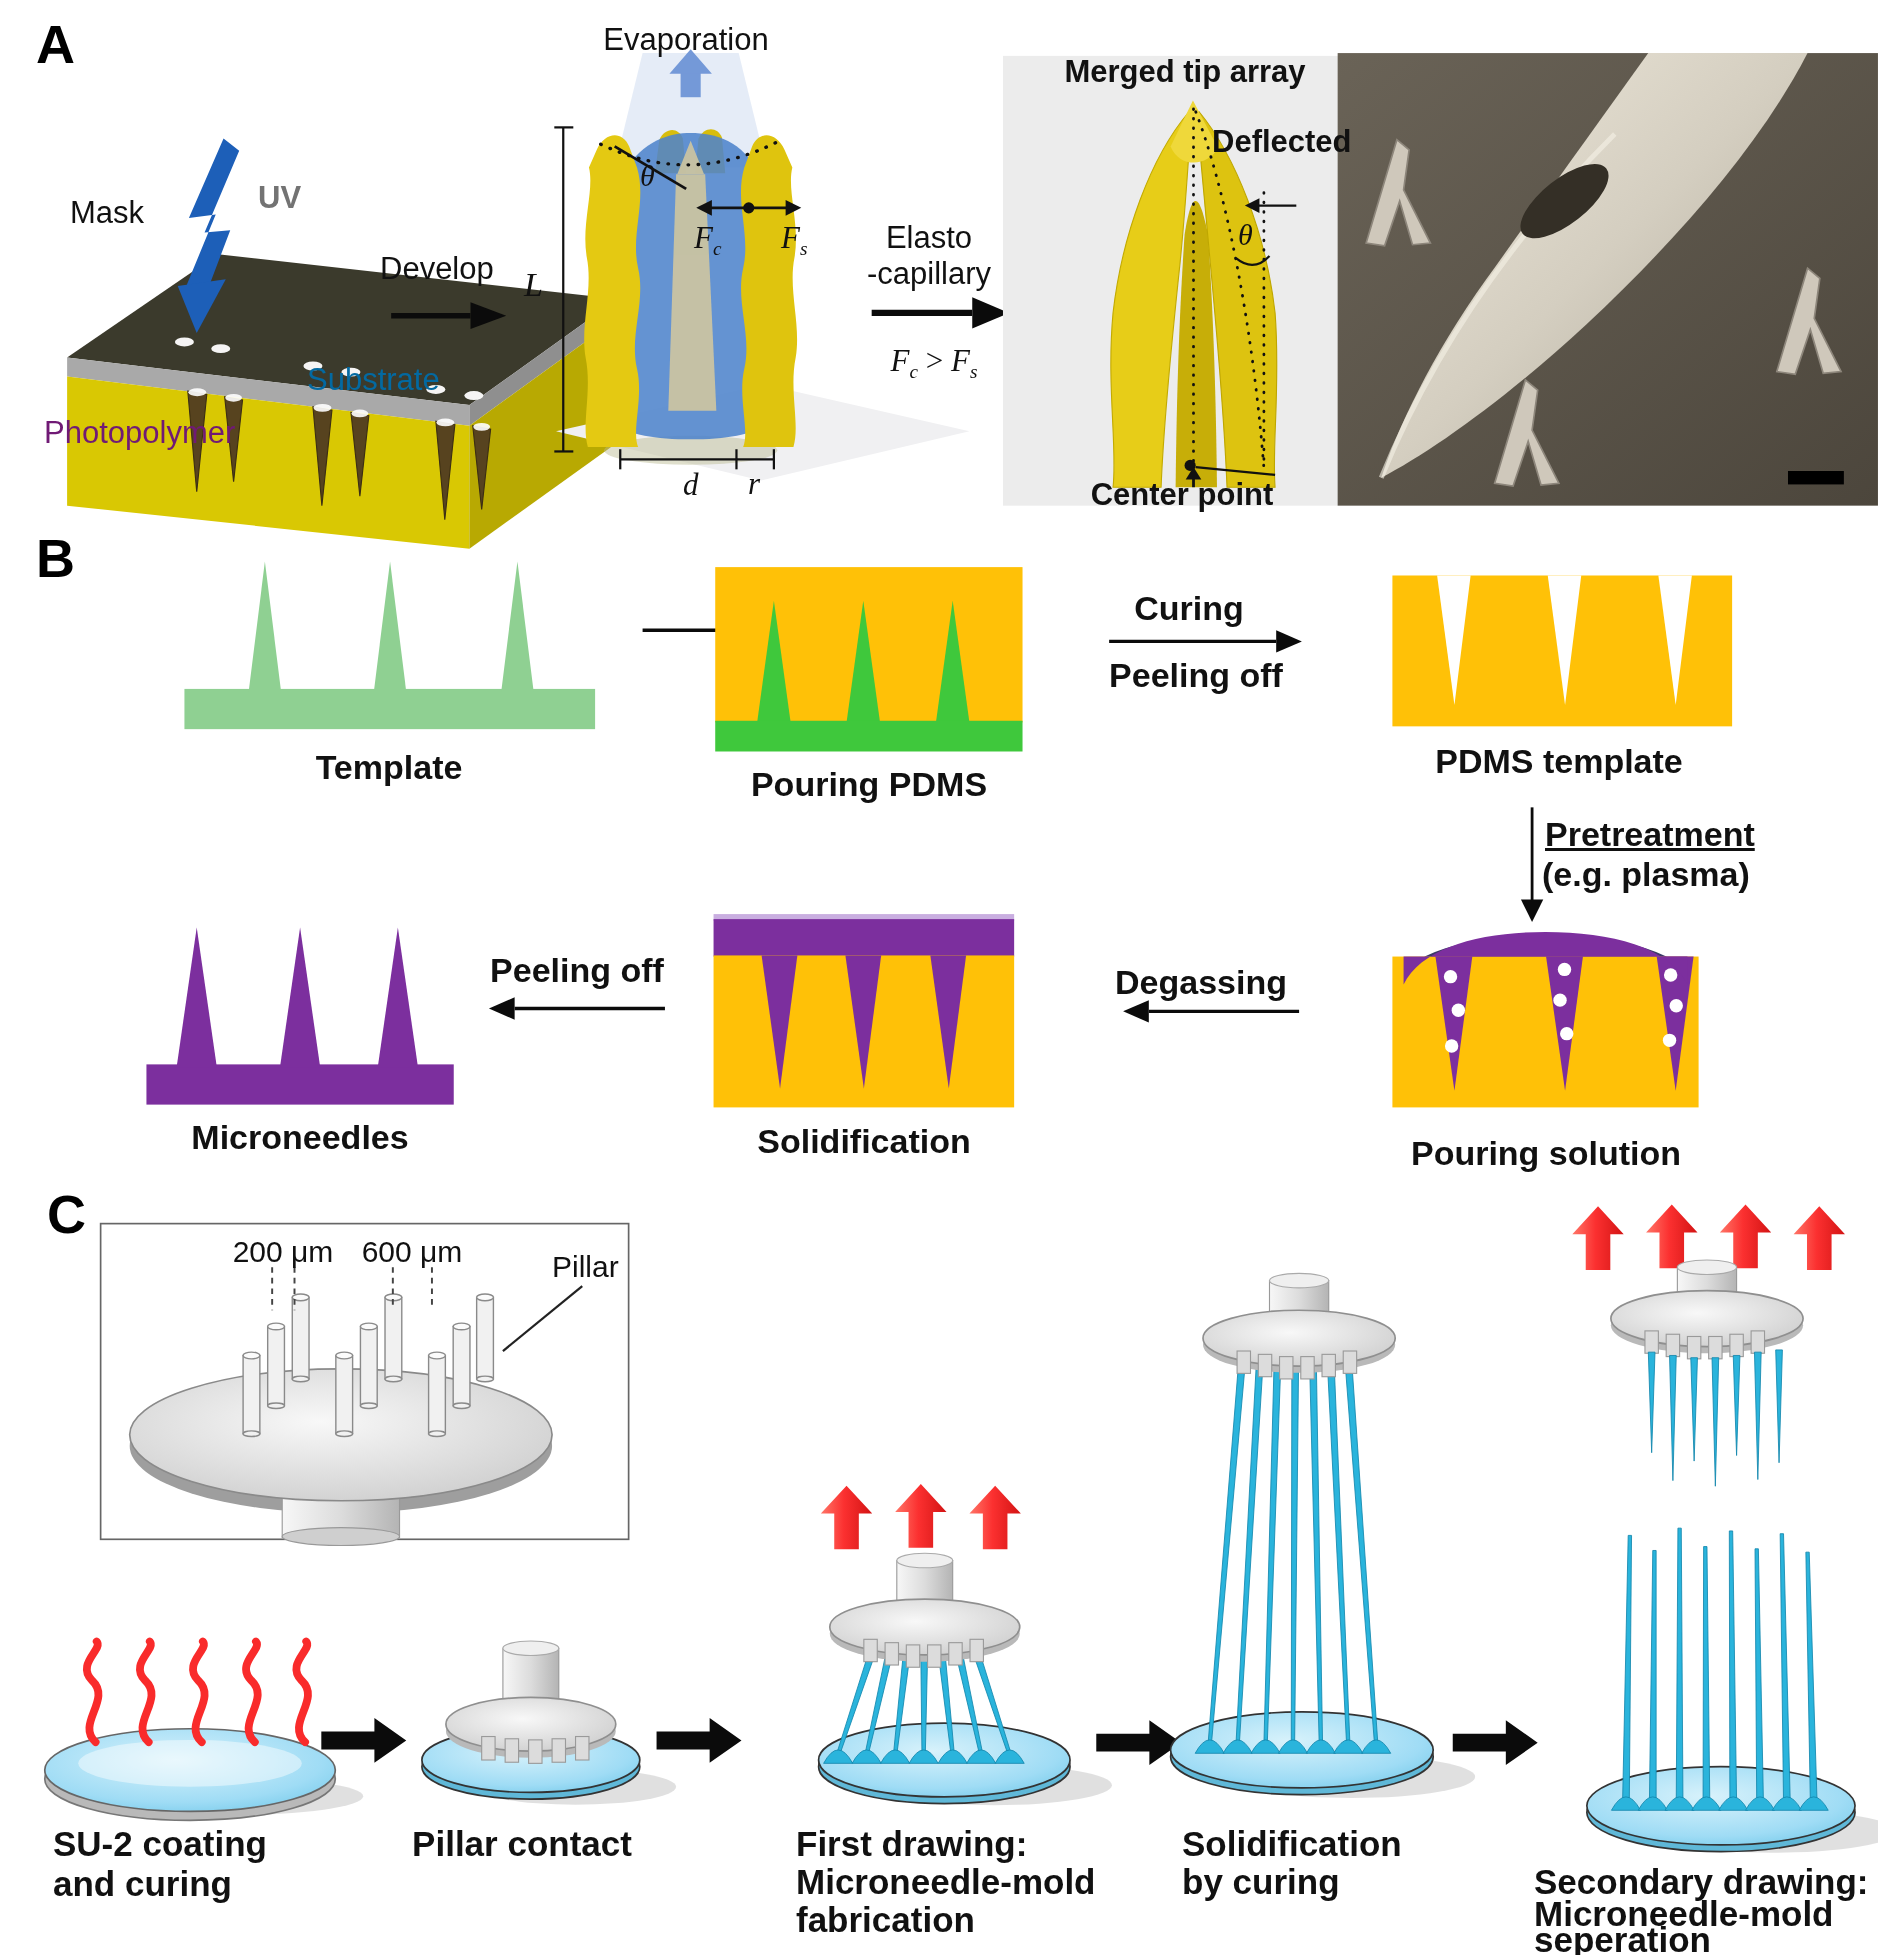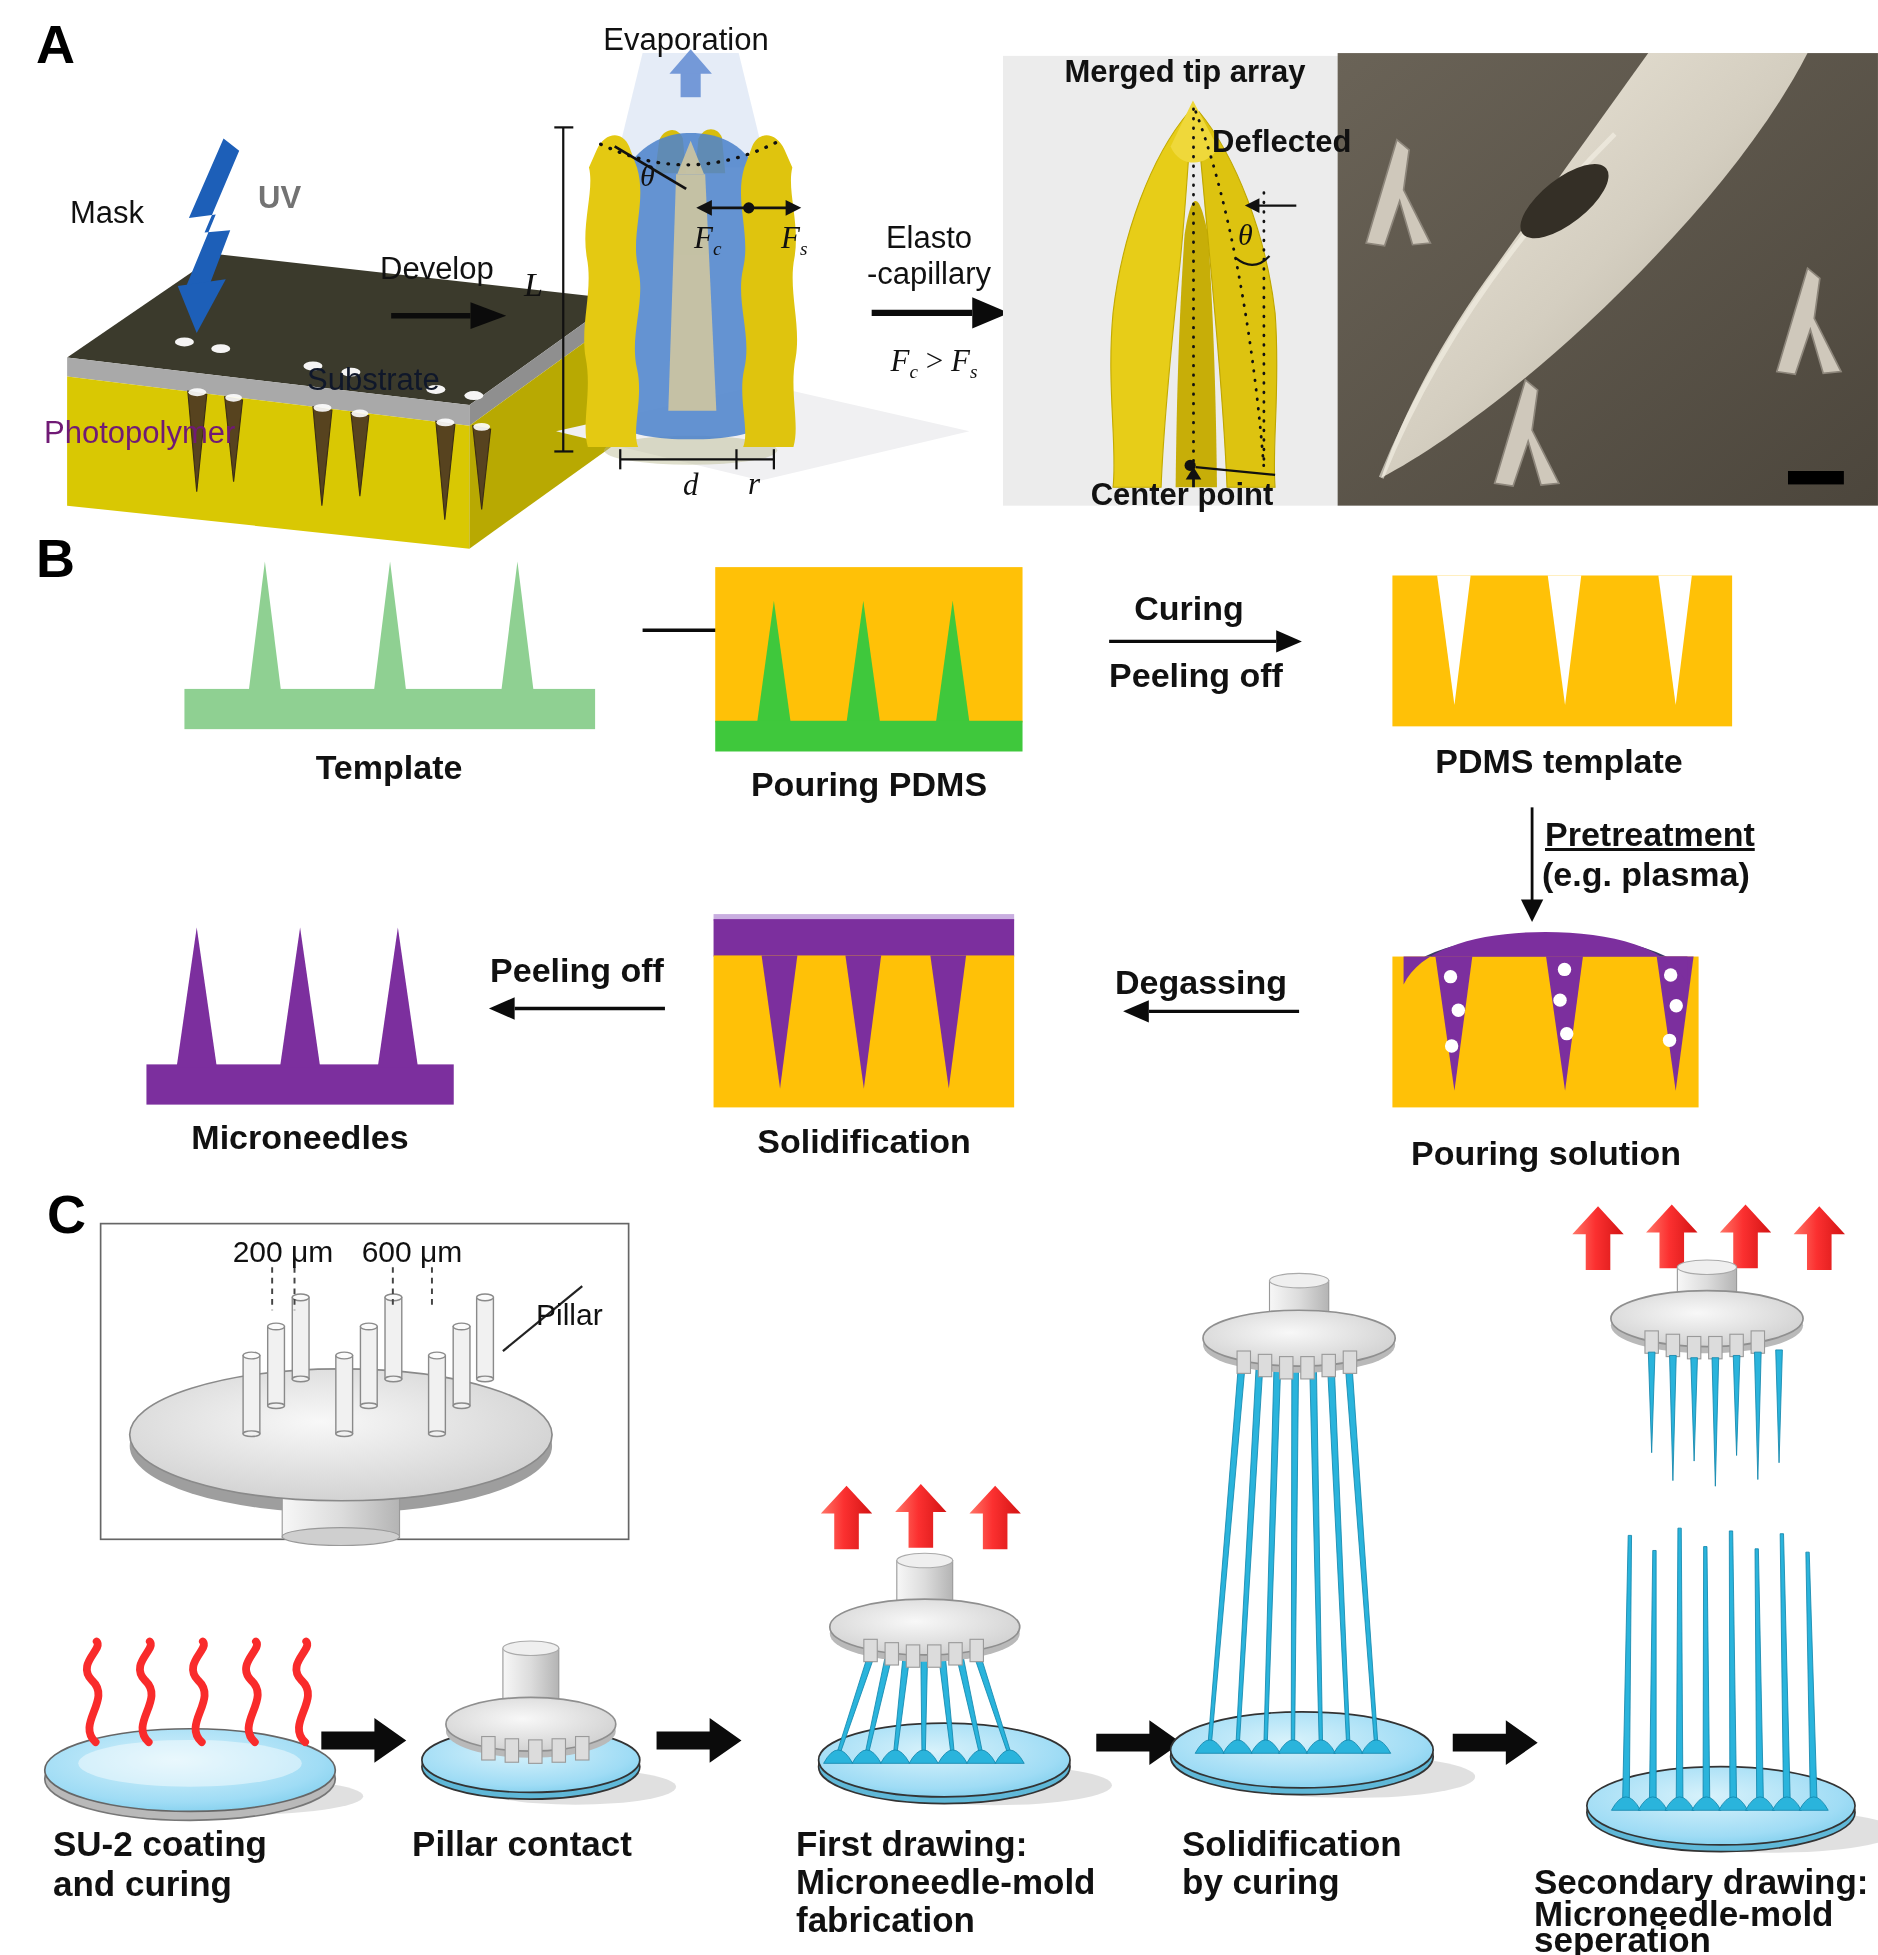--- a/index.html
+++ b/index.html
@@ -6,21 +6,21 @@
   .stage{position:relative;width:1878px;height:1955px;background:#ffffff;overflow:hidden;
          font-family:"Liberation Sans","DejaVu Sans",sans-serif;}
   svg{position:absolute;left:0;top:0;}
   .lbl{position:absolute;color:#111;white-space:nowrap;line-height:1.05;}
   .b{font-weight:bold;}
   .c{transform:translateX(-50%);text-align:center;}
   .ser{font-family:"Liberation Serif","DejaVu Serif",serif;font-style:italic;}
   .panel-letter{font-size:54px;font-weight:bold;color:#000;}
   .f56{font-size:31px;} .f54{font-size:30px;} .f60{font-size:34px;} .f62{font-size:35px;}
   .uv{color:#737373;font-weight:bold;}
-  .gray{color:#0f172a;}
+  .gray{color:#0369a1;}
   .yellowtxt{color:#701a75;}
   sub{font-size:0.62em;}
 </style>
 </head>
 <body>
 
 <div class="stage">
 
 <svg width="1878" height="1955" viewBox="0 0 3361 3499">
   <defs>
@@ -507,21 +507,21 @@
 <div class="lbl f60 b" style="left:1545px;top:817px;text-decoration:underline;">Pretreatment</div>
 <div class="lbl f60 b" style="left:1542px;top:857px;">(e.g. plasma)</div>
 <div class="lbl f60 b c" style="left:300px;top:1120px;">Microneedles</div>
 <div class="lbl f60 b c" style="left:577px;top:953px;">Peeling off</div>
 <div class="lbl f60 b c" style="left:864px;top:1124px;">Solidification</div>
 <div class="lbl f60 b c" style="left:1201px;top:965px;">Degassing</div>
 <div class="lbl f60 b c" style="left:1546px;top:1120px;margin-top:16px;">Pouring solution</div>
 
 <div class="lbl f54 c" style="left:283px;top:1236px;">200 μm</div>
 <div class="lbl f54 c" style="left:412px;top:1236px;">600 μm</div>
-<div class="lbl f54" style="left:536px;top:1251px;margin-top:48px;">Pillar</div>
+<div class="lbl f54" style="left:552px;top:1251px;">Pillar</div>
 <div class="lbl f62 b" style="left:53px;top:1826px;">SU-2 coating</div>
 <div class="lbl f62 b" style="left:53px;top:1866px;">and curing</div>
 <div class="lbl f62 b c" style="left:522px;top:1826px;">Pillar contact</div>
 <div class="lbl f62 b" style="left:796px;top:1826px;">First drawing:</div>
 <div class="lbl f62 b" style="left:796px;top:1864px;">Microneedle-mold</div>
 <div class="lbl f62 b" style="left:796px;top:1902px;">fabrication</div>
 <div class="lbl f62 b" style="left:1182px;top:1826px;">Solidification</div>
 <div class="lbl f62 b" style="left:1182px;top:1864px;">by curing</div>
 <div class="lbl f62 b" style="left:1534px;top:1864px;">Secondary drawing:</div>
 <div class="lbl f62 b" style="left:1534px;top:1896px;">Microneedle-mold</div>

